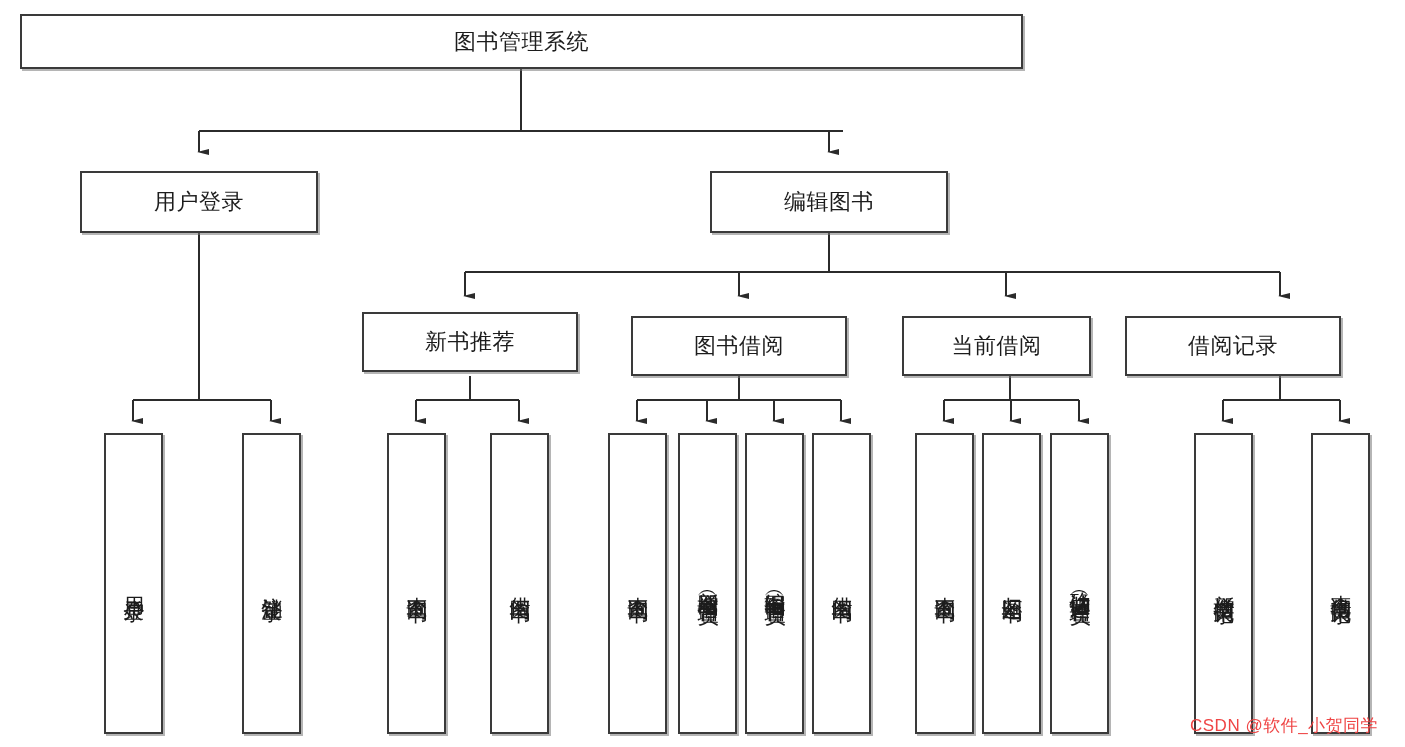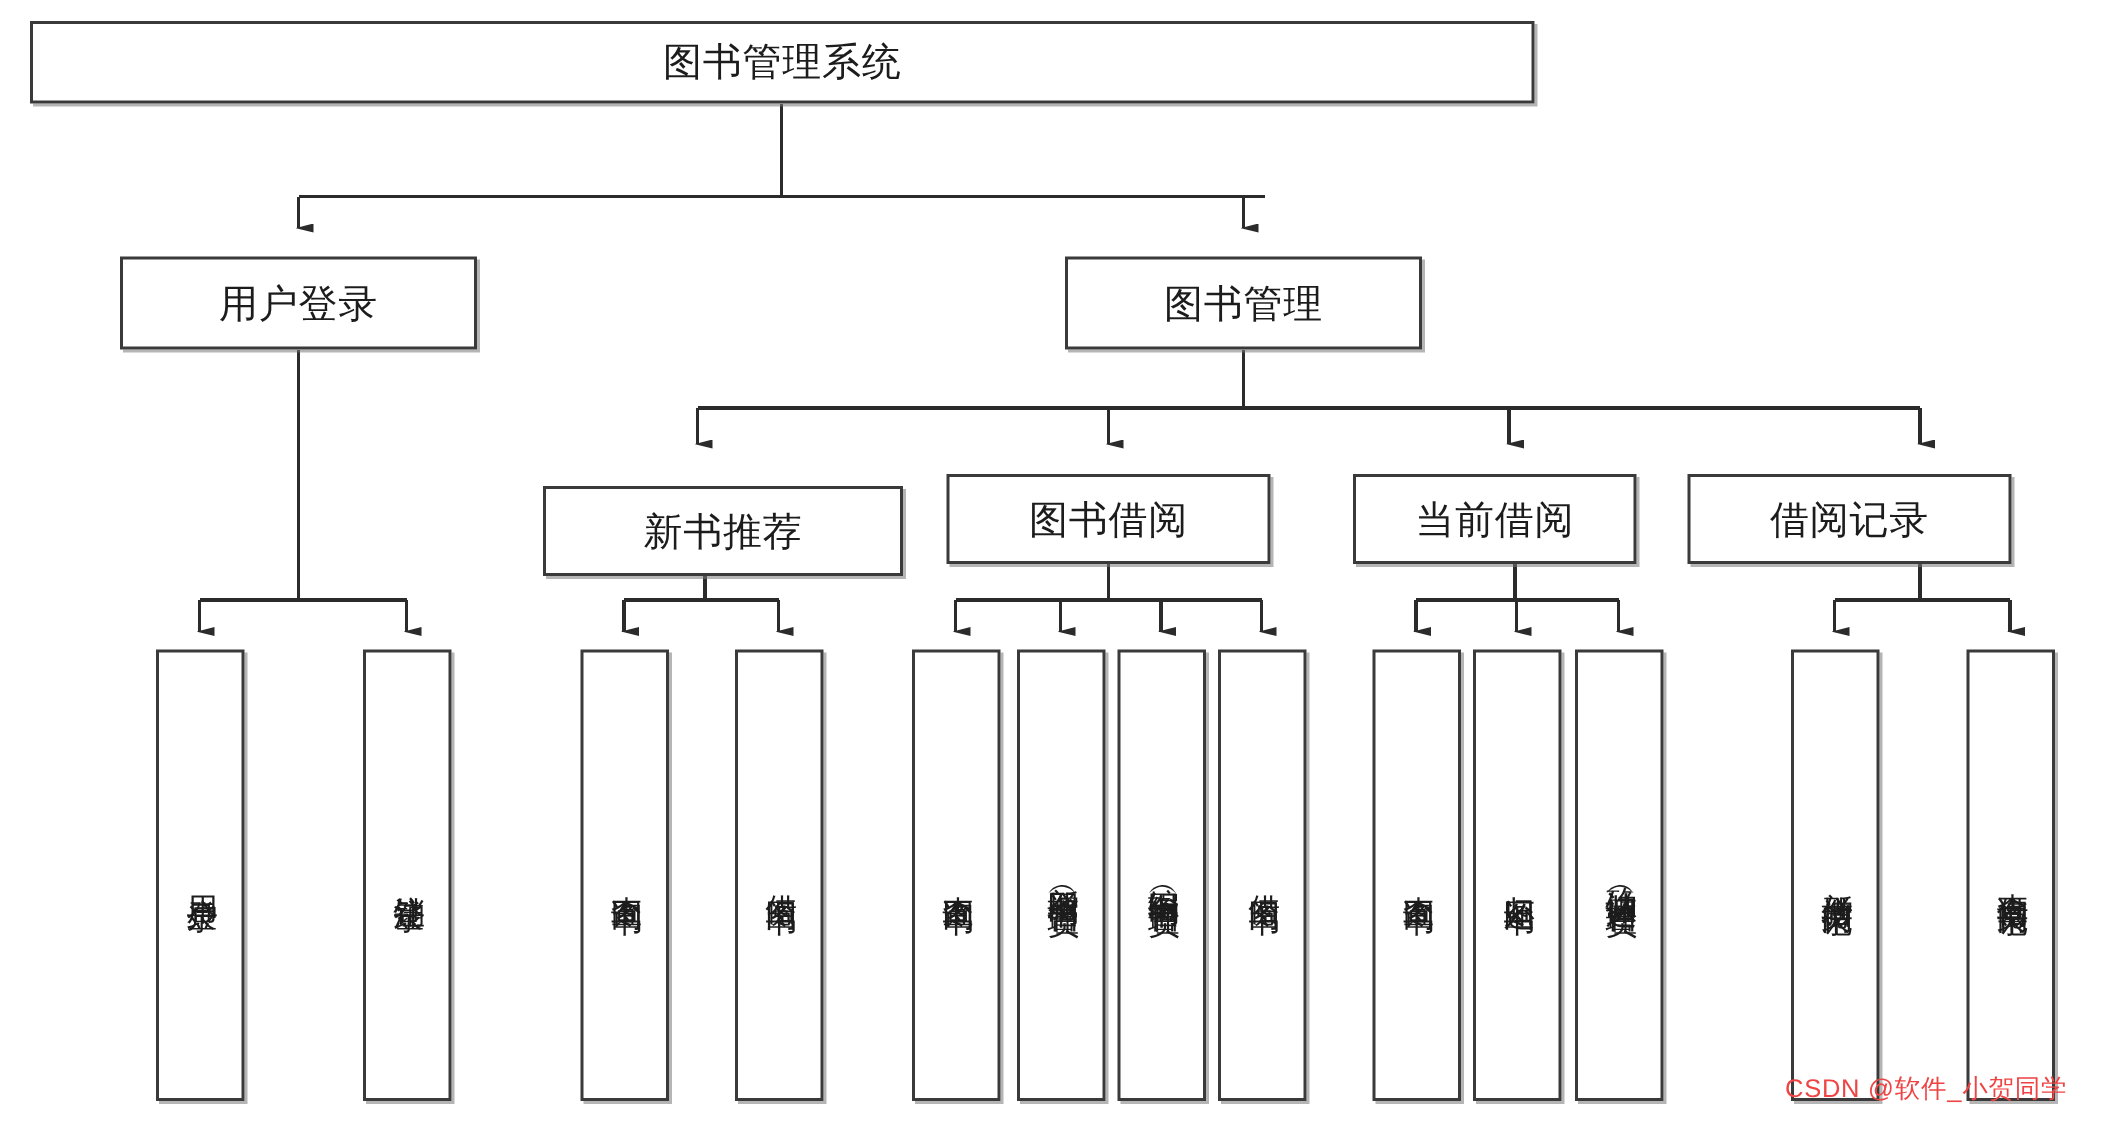--- a/index.html
+++ b/index.html
@@ -30,21 +30,21 @@
     background: #ffffff;
     border: 2px solid #3a3a3a;
     box-shadow: 2px 2px 0 rgba(120,120,120,0.55);
     display: flex;
     align-items: center;
     justify-content: center;
     overflow: hidden;
   }
   .node-label {
     color: #1c1c1c;
-    font-size: 26px;
+    font-size: 22px;
     line-height: 1.18;
     letter-spacing: 0.5px;
     white-space: nowrap;
     text-align: center;
   }
   .node-box.vertical .node-label {
     writing-mode: vertical-rl;
     text-orientation: upright;
     letter-spacing: 2px;
     font-size: 21px;
@@ -117,24 +117,24 @@
   </svg>
 
   <div class="node-box" style="left:20px; top:14px; width:1003px; height:55px;">
     <span class="node-label">图书管理系统</span>
   </div>
 
   <div class="node-box" style="left:80px; top:171px; width:238px; height:62px;">
     <span class="node-label">用户登录</span>
   </div>
   <div class="node-box" style="left:710px; top:171px; width:238px; height:62px;">
-    <span class="node-label">图书管理</span>
+    <span class="node-label">编辑图书</span>
   </div>
 
-  <div class="node-box" style="left:362px; top:324px; width:240px; height:60px;">
+  <div class="node-box" style="left:362px; top:312px; width:216px; height:60px;">
     <span class="node-label">新书推荐</span>
   </div>
   <div class="node-box" style="left:631px; top:316px; width:216px; height:60px;">
     <span class="node-label">图书借阅</span>
   </div>
   <div class="node-box" style="left:902px; top:316px; width:189px; height:60px;">
     <span class="node-label">当前借阅</span>
   </div>
   <div class="node-box" style="left:1125px; top:316px; width:216px; height:60px;">
     <span class="node-label">借阅记录</span>

